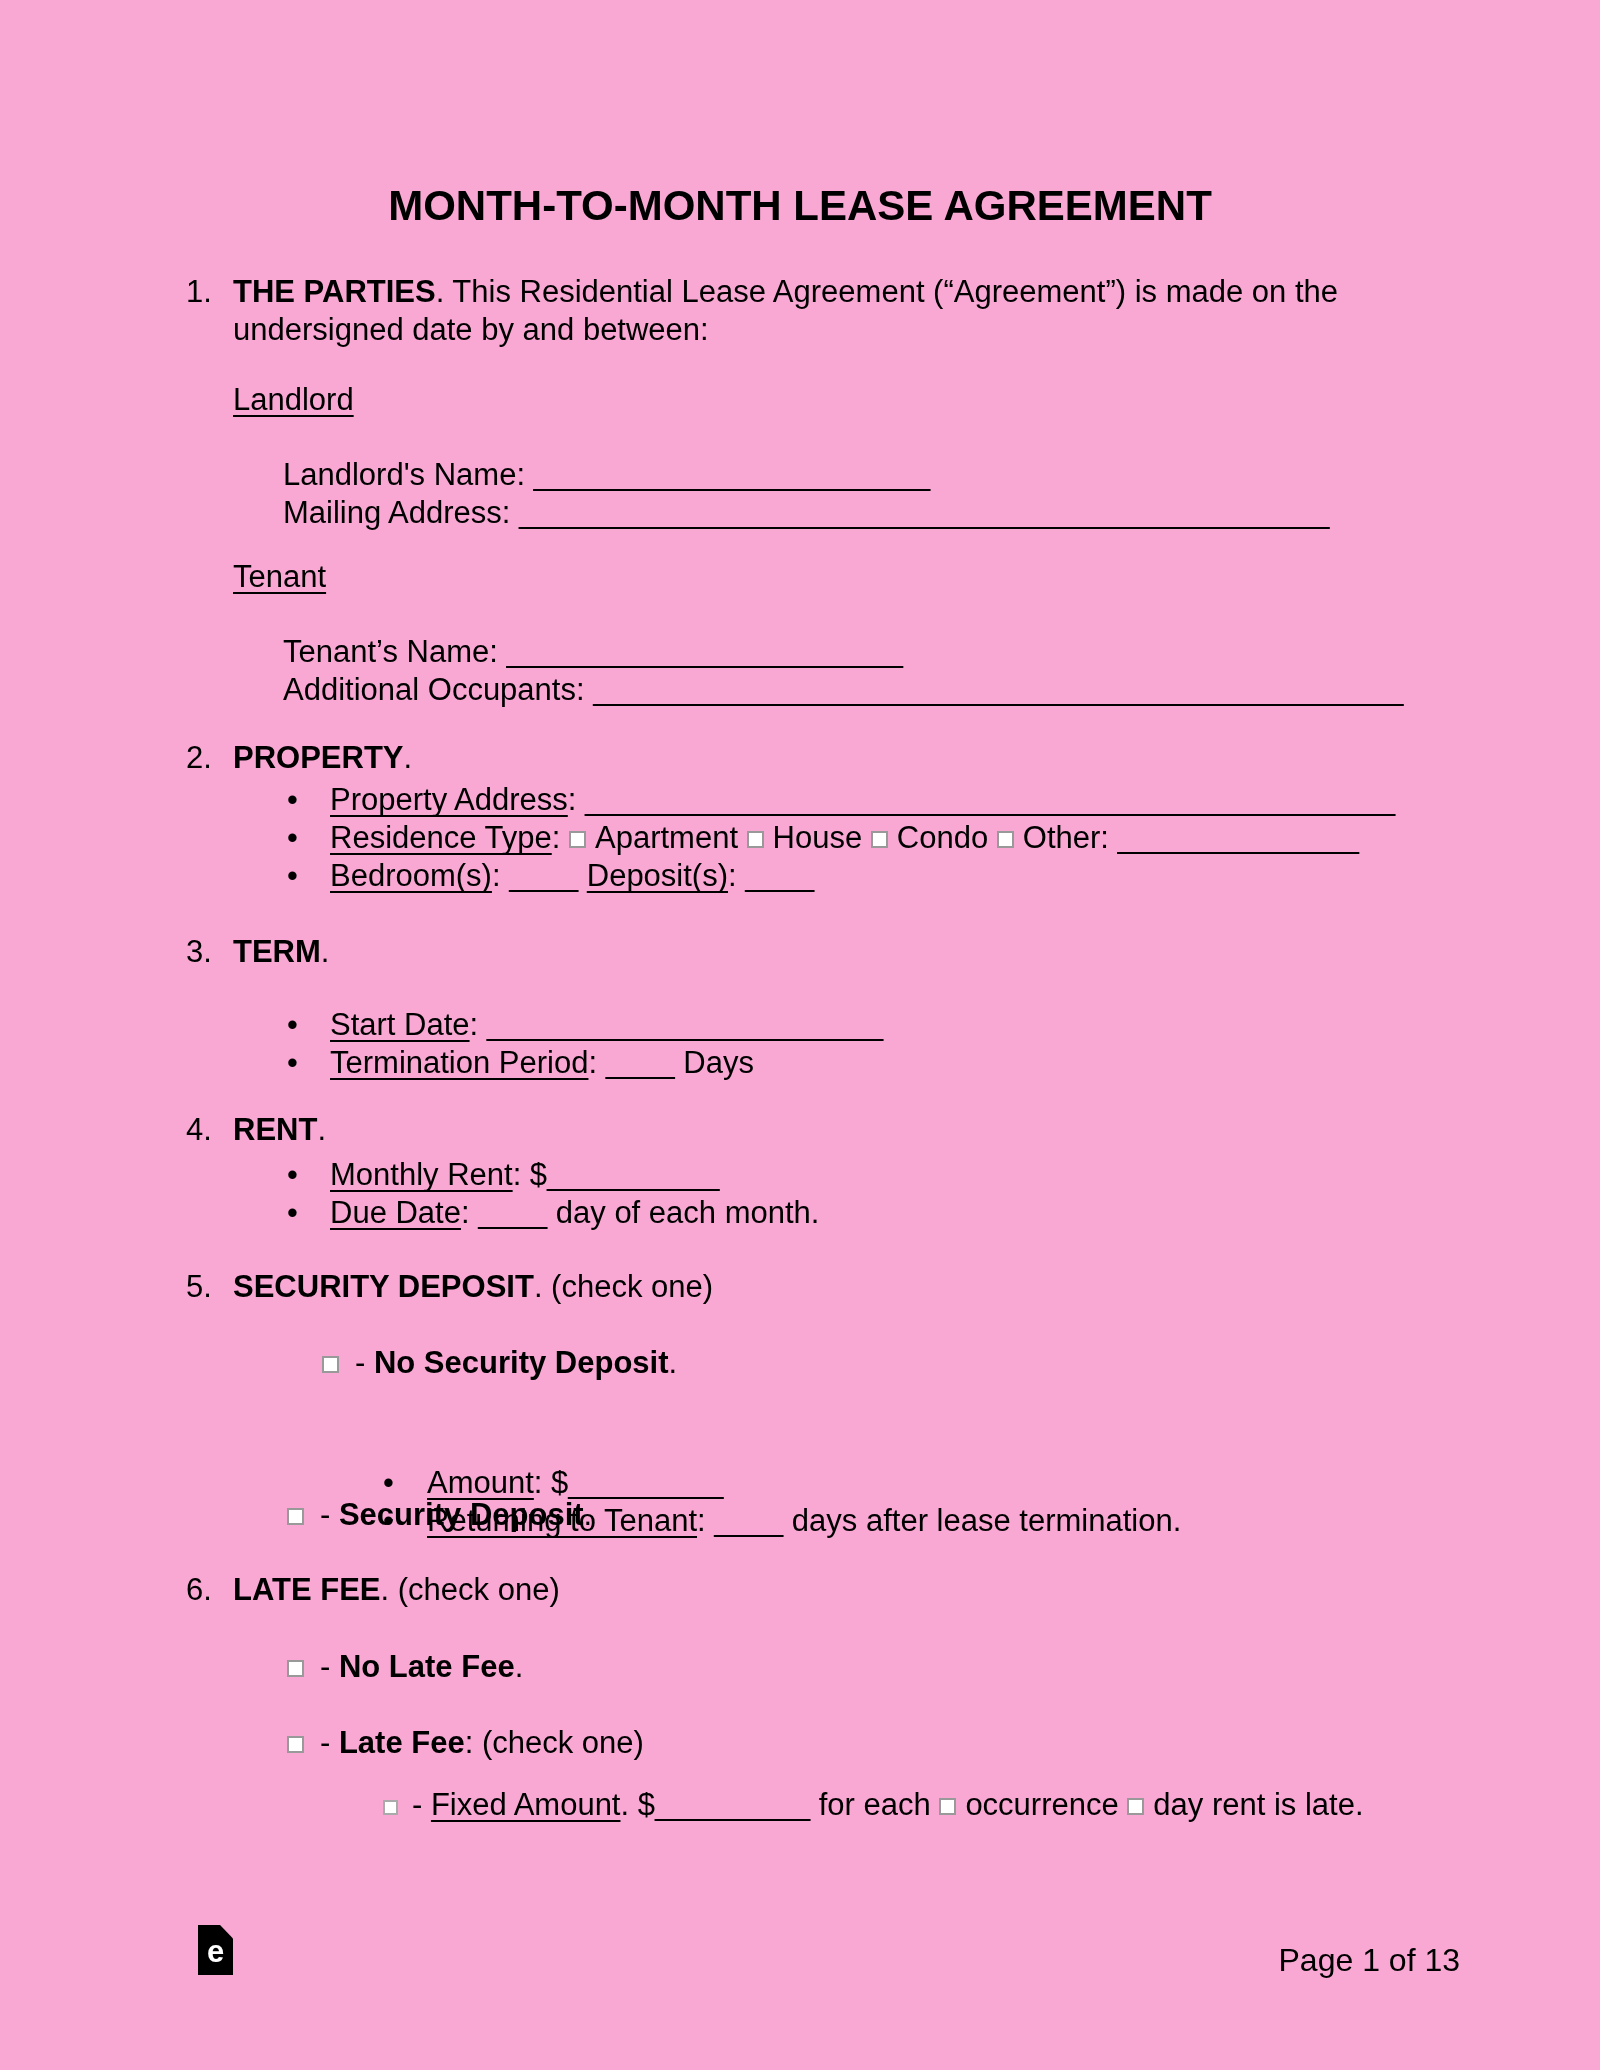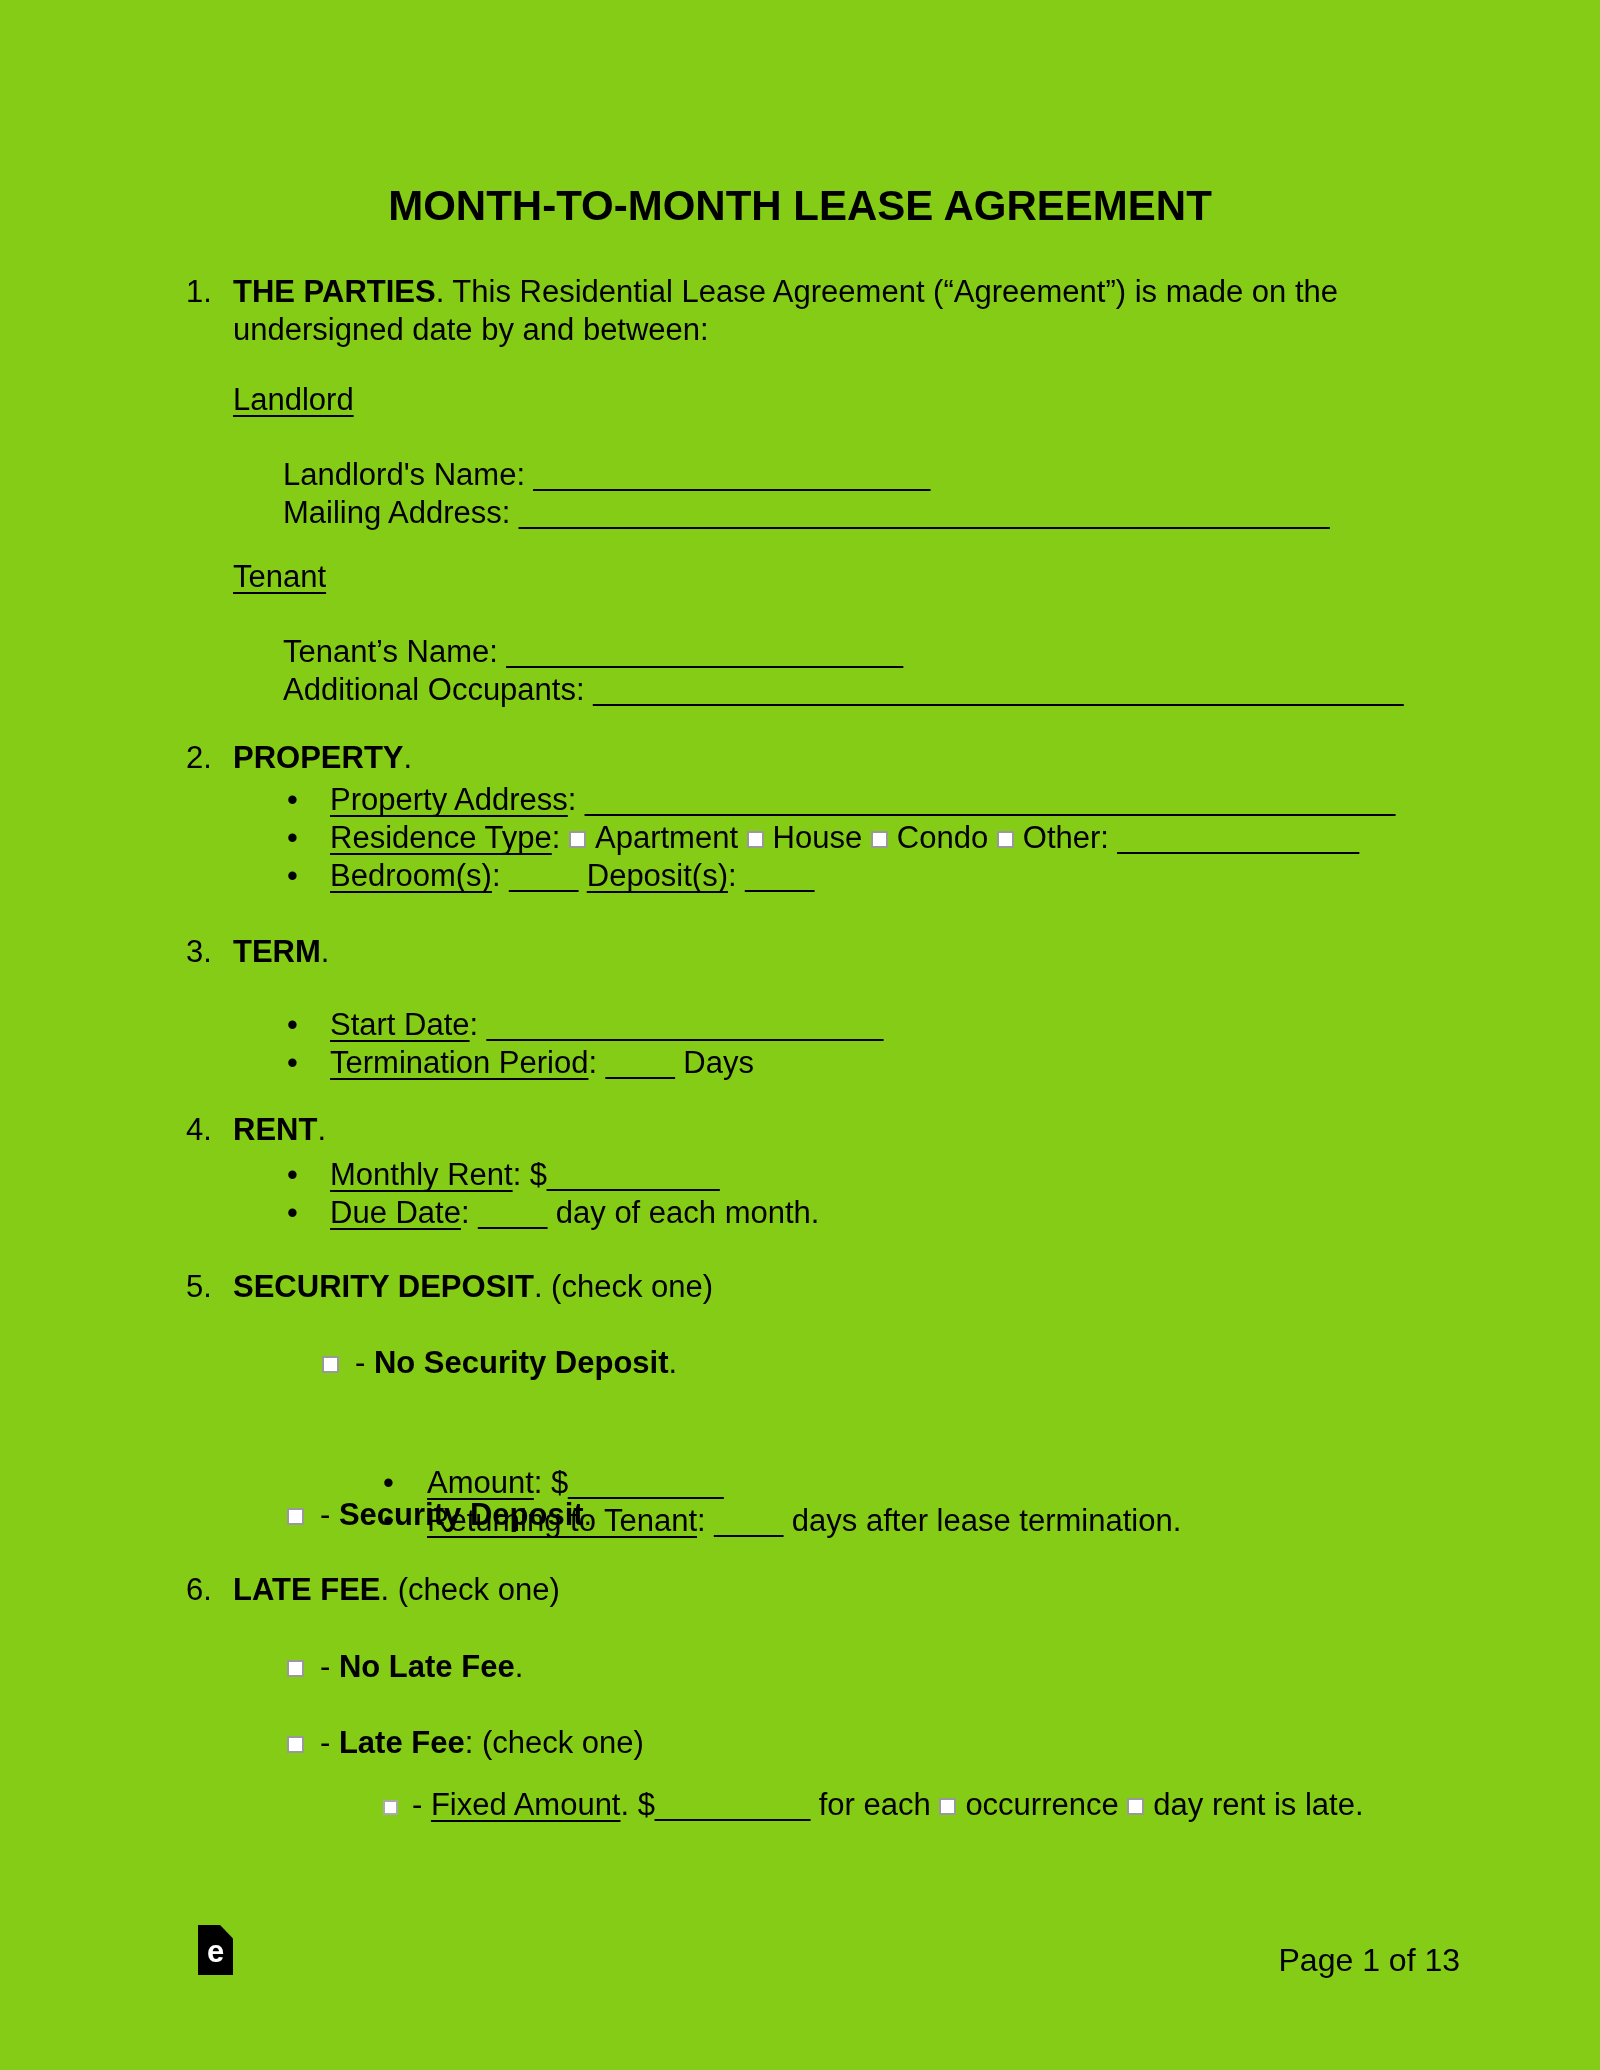--- a/index.html
+++ b/index.html
@@ -1,20 +1,20 @@
 <!DOCTYPE html>
 <html><head>
 <meta charset="utf-8">
 <style>
   html,body{margin:0;padding:0;background:#e8e8e8;}
   .page{
     position:relative;
     width:1600px;
     height:2070px;
-    background:#84cc16;
+    background:#f9a8d4;
     font-family:"Liberation Sans", sans-serif;
     color:#000;
     overflow:hidden;
   }
   .abs{position:absolute;font-size:31px;line-height:38px;white-space:nowrap;}
   .title{
     position:absolute;
     top:182px;left:0;width:1600px;
     text-align:center;
     font-size:42px;line-height:48px;

